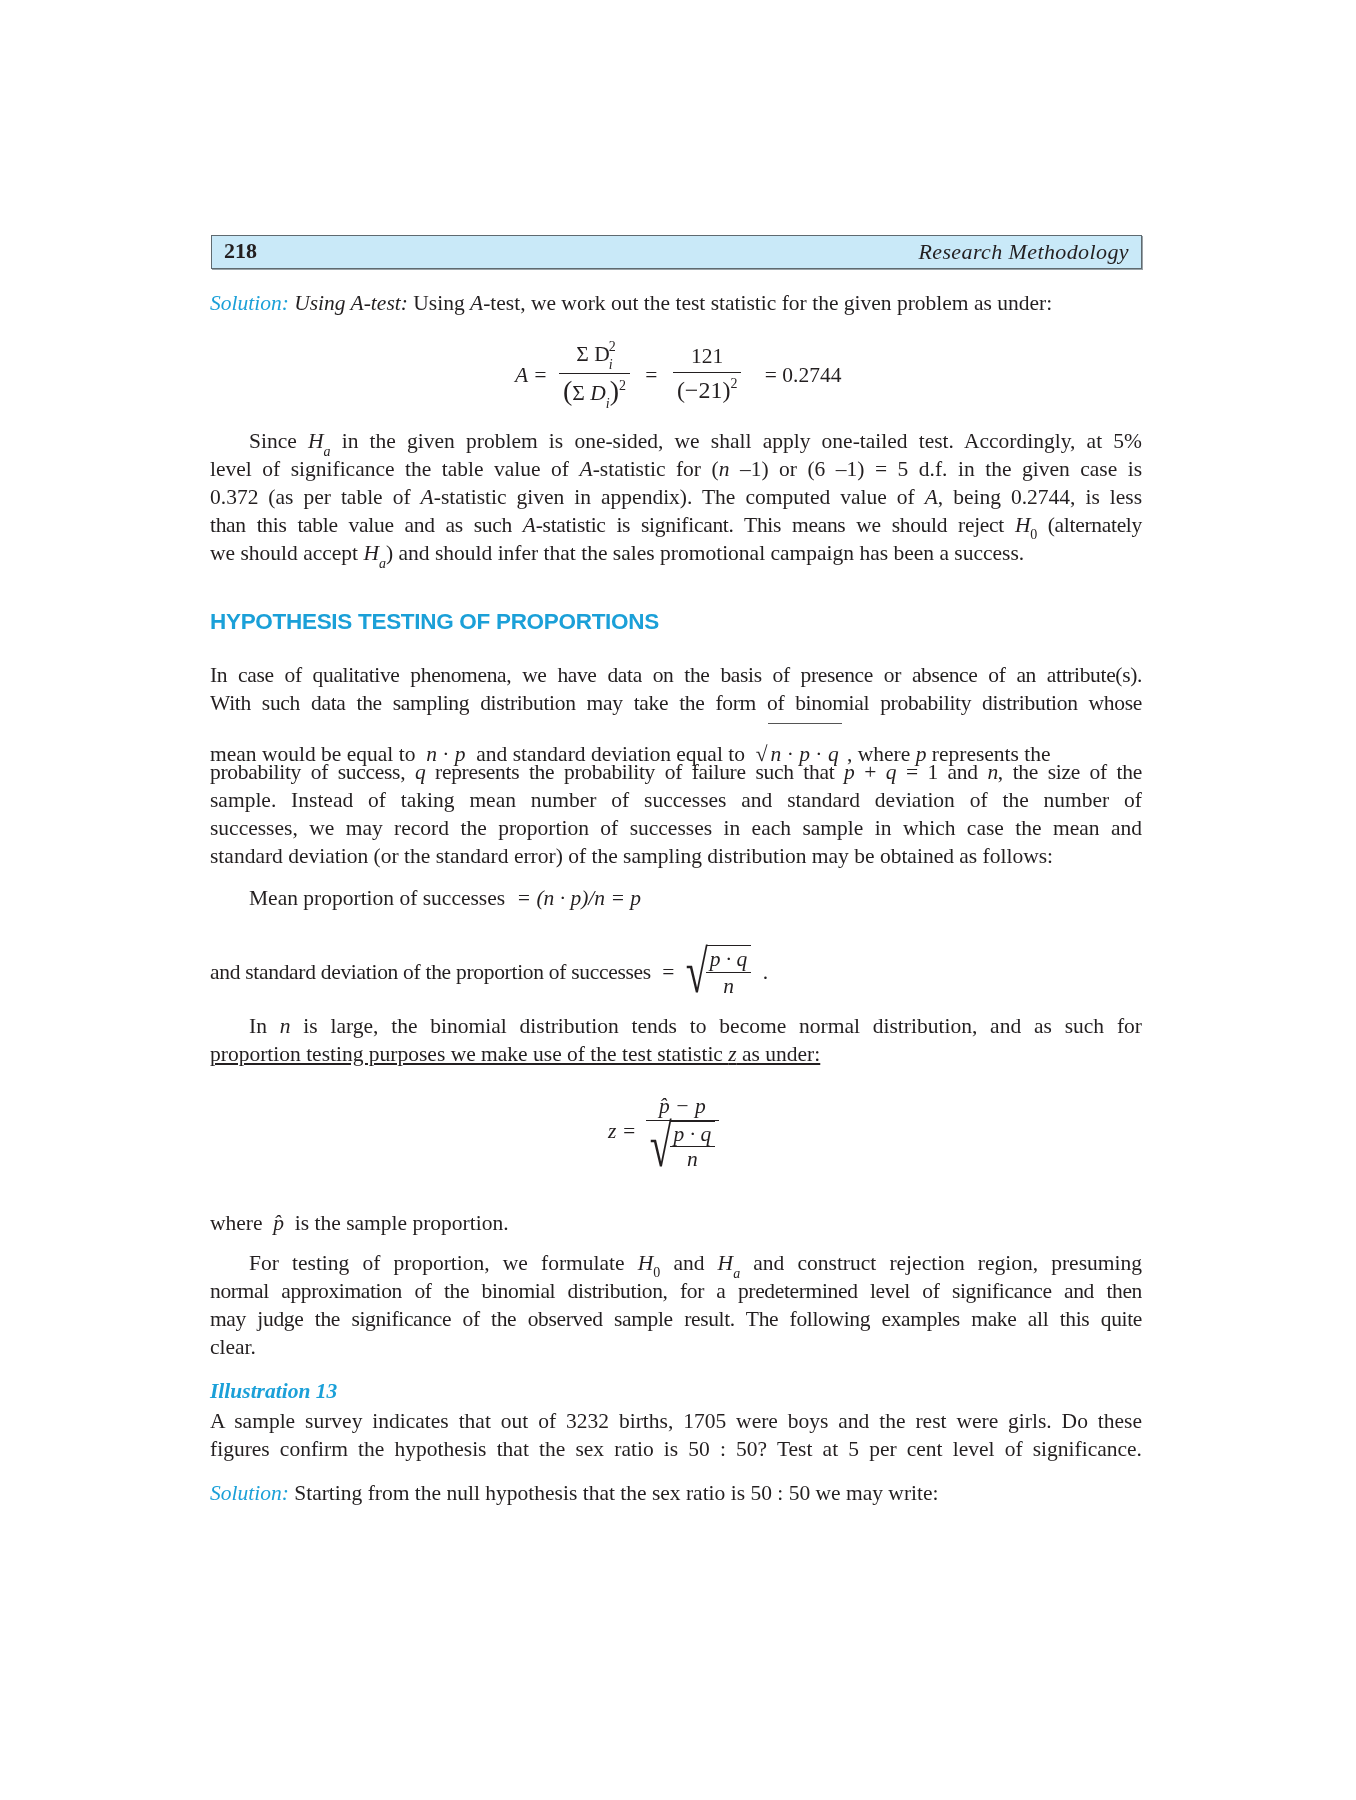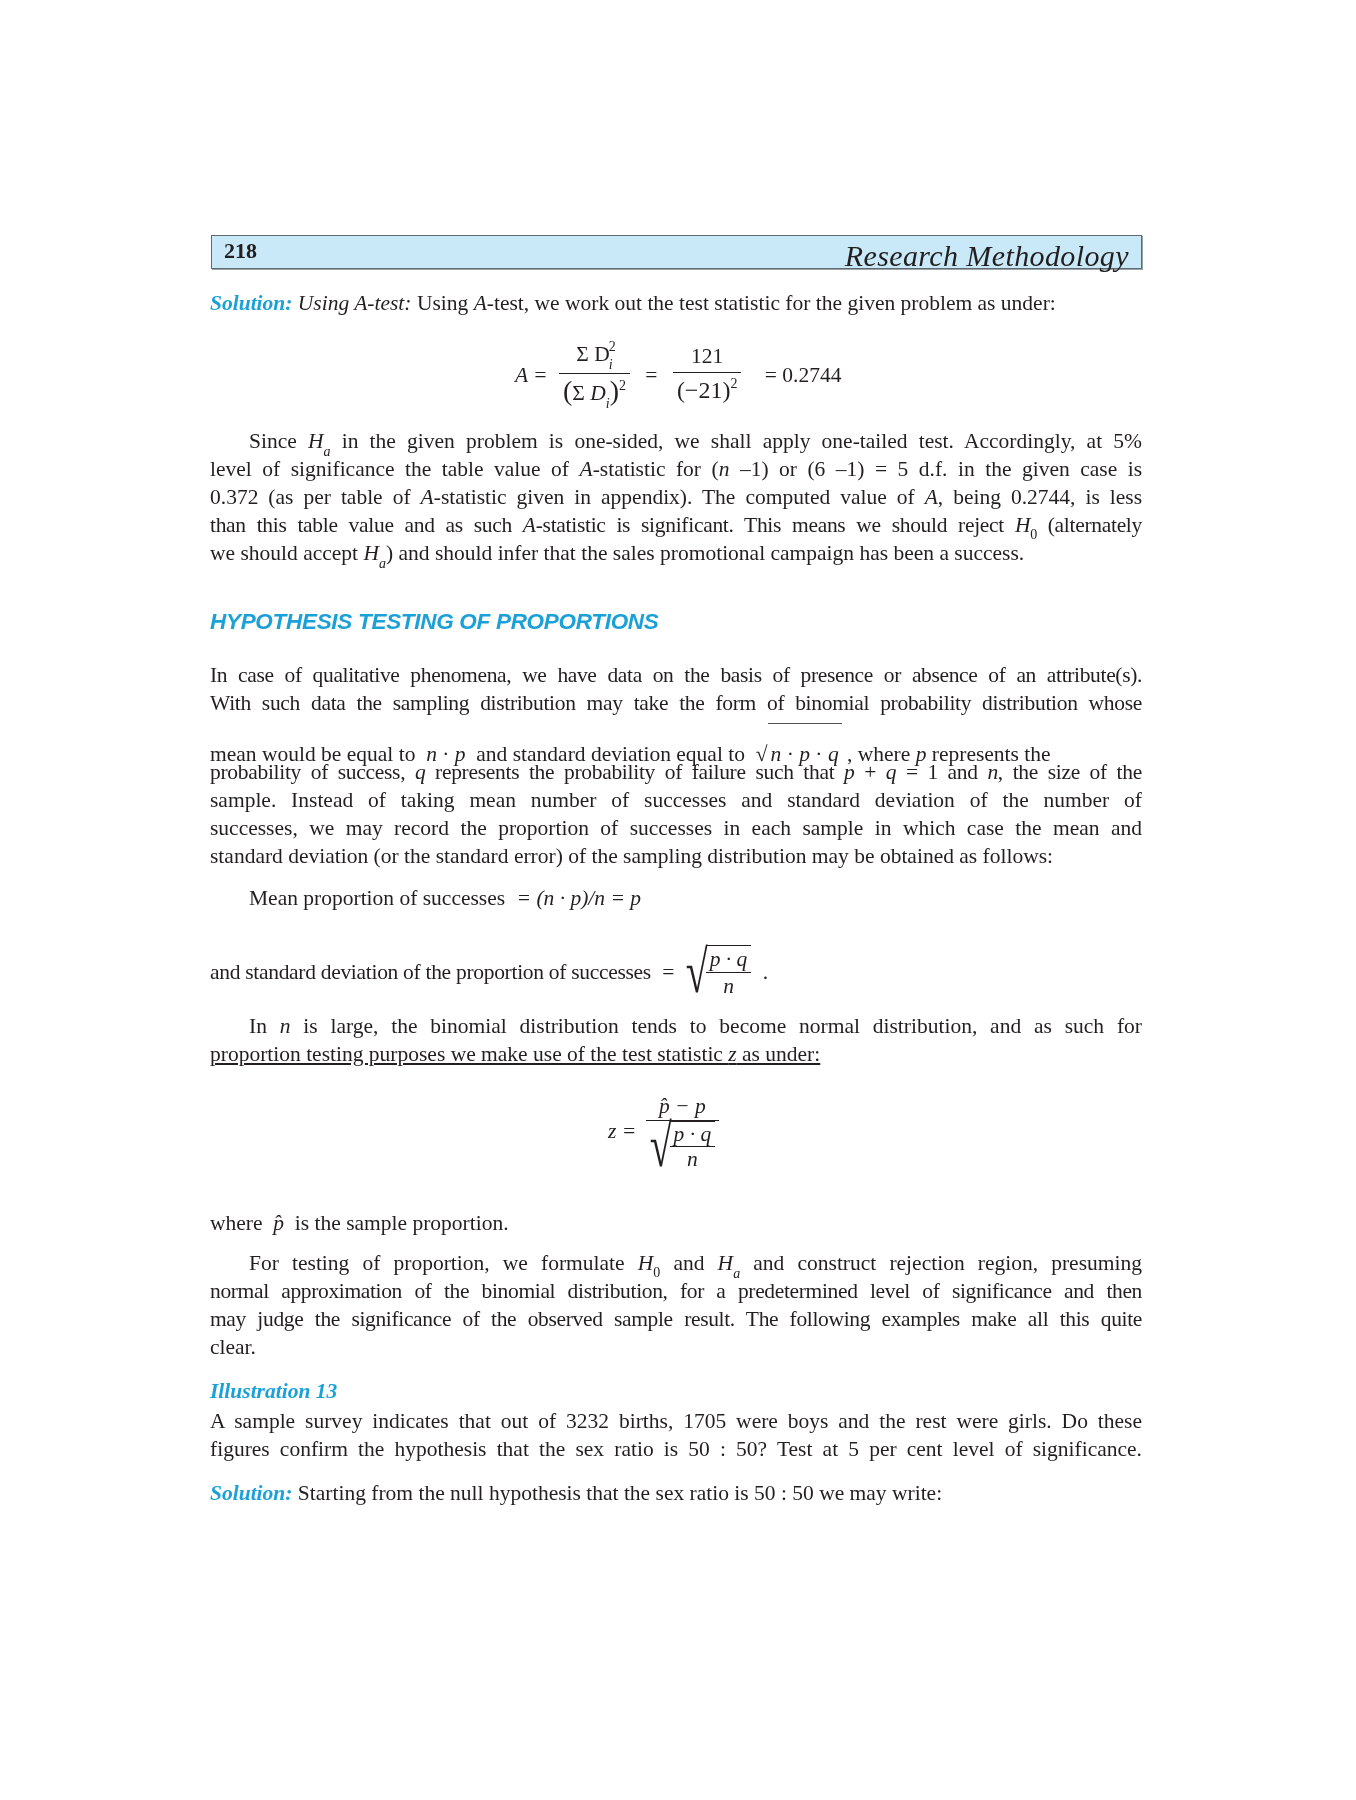--- a/index.html
+++ b/index.html
@@ -3,27 +3,27 @@
 <meta charset="utf-8">
 <style>
   html, body { margin:0; padding:0; background:#ffffff; }
   body { width:1356px; height:1800px; position:relative; overflow:hidden;
          font-family:"Liberation Serif", "DejaVu Serif", serif; color:#231f20; }
   .abs { position:absolute;text-align:center; }
   .header-box { left:211px; top:235px; width:929px; height:32px;
                 background:#c9e9f8; border:1px solid #5f6a70;
                 box-shadow:1px 1px 0 #9aa3a8; }
   .page-num { position:absolute; left:12px; top:2px; font-weight:bold; font-size:22px; }
-  .book-title { position:absolute; right:12px; top:3px; font-style:italic; font-size:30px; letter-spacing:0.4px; }
+  .book-title { position:absolute; right:12px; top:3px; font-style:italic; font-size:22px; letter-spacing:0.4px; }
   .line { position:absolute; left:210px; width:932px; font-size:21.5px; line-height:28px; white-space:nowrap; }
   .just { text-align:justify; text-align-last:justify; white-space:normal; }
   .indent { left:249px; width:893px; }
-  .blue { color:#1ba0d8; font-weight:bold; font-style:italic; }
+  .blue { color:#1ba0d8; font-weight:normal; font-style:italic; }
   .heading { position:absolute; left:210px; top:609px; font-family:"Liberation Sans", "DejaVu Sans", sans-serif;
-             color:#1ba0d8; font-weight:bold; font-size:22.5px; letter-spacing:-0.3px;font-style:italic; }
+             color:#1ba0d8; font-weight:bold; font-size:22.5px; letter-spacing:-0.3px; }
   i, .it { font-style:italic; }
   .sub { font-size:14px; position:relative; top:8px; font-style:italic; }
   .subn { font-size:14px; position:relative; top:7px; }
   .math { position:absolute; font-size:21.5px; white-space:nowrap; }
   .frac { display:inline-block; vertical-align:middle; text-align:center; }
   .frac .num { display:block; padding:0 4px; border-bottom:1.5px solid #231f20; line-height:32px; }
   .frac .den { display:block; padding:0 4px; line-height:34px; }
   .sqrt-sign { font-size:40px; line-height:40px; display:inline-block; vertical-align:middle; transform:scaleY(1.5); }
   .overline { border-top:1.5px solid #555; display:inline-block; padding:16px 3px; }
   .sup { font-size:14px; position:relative; top:-10px; }

